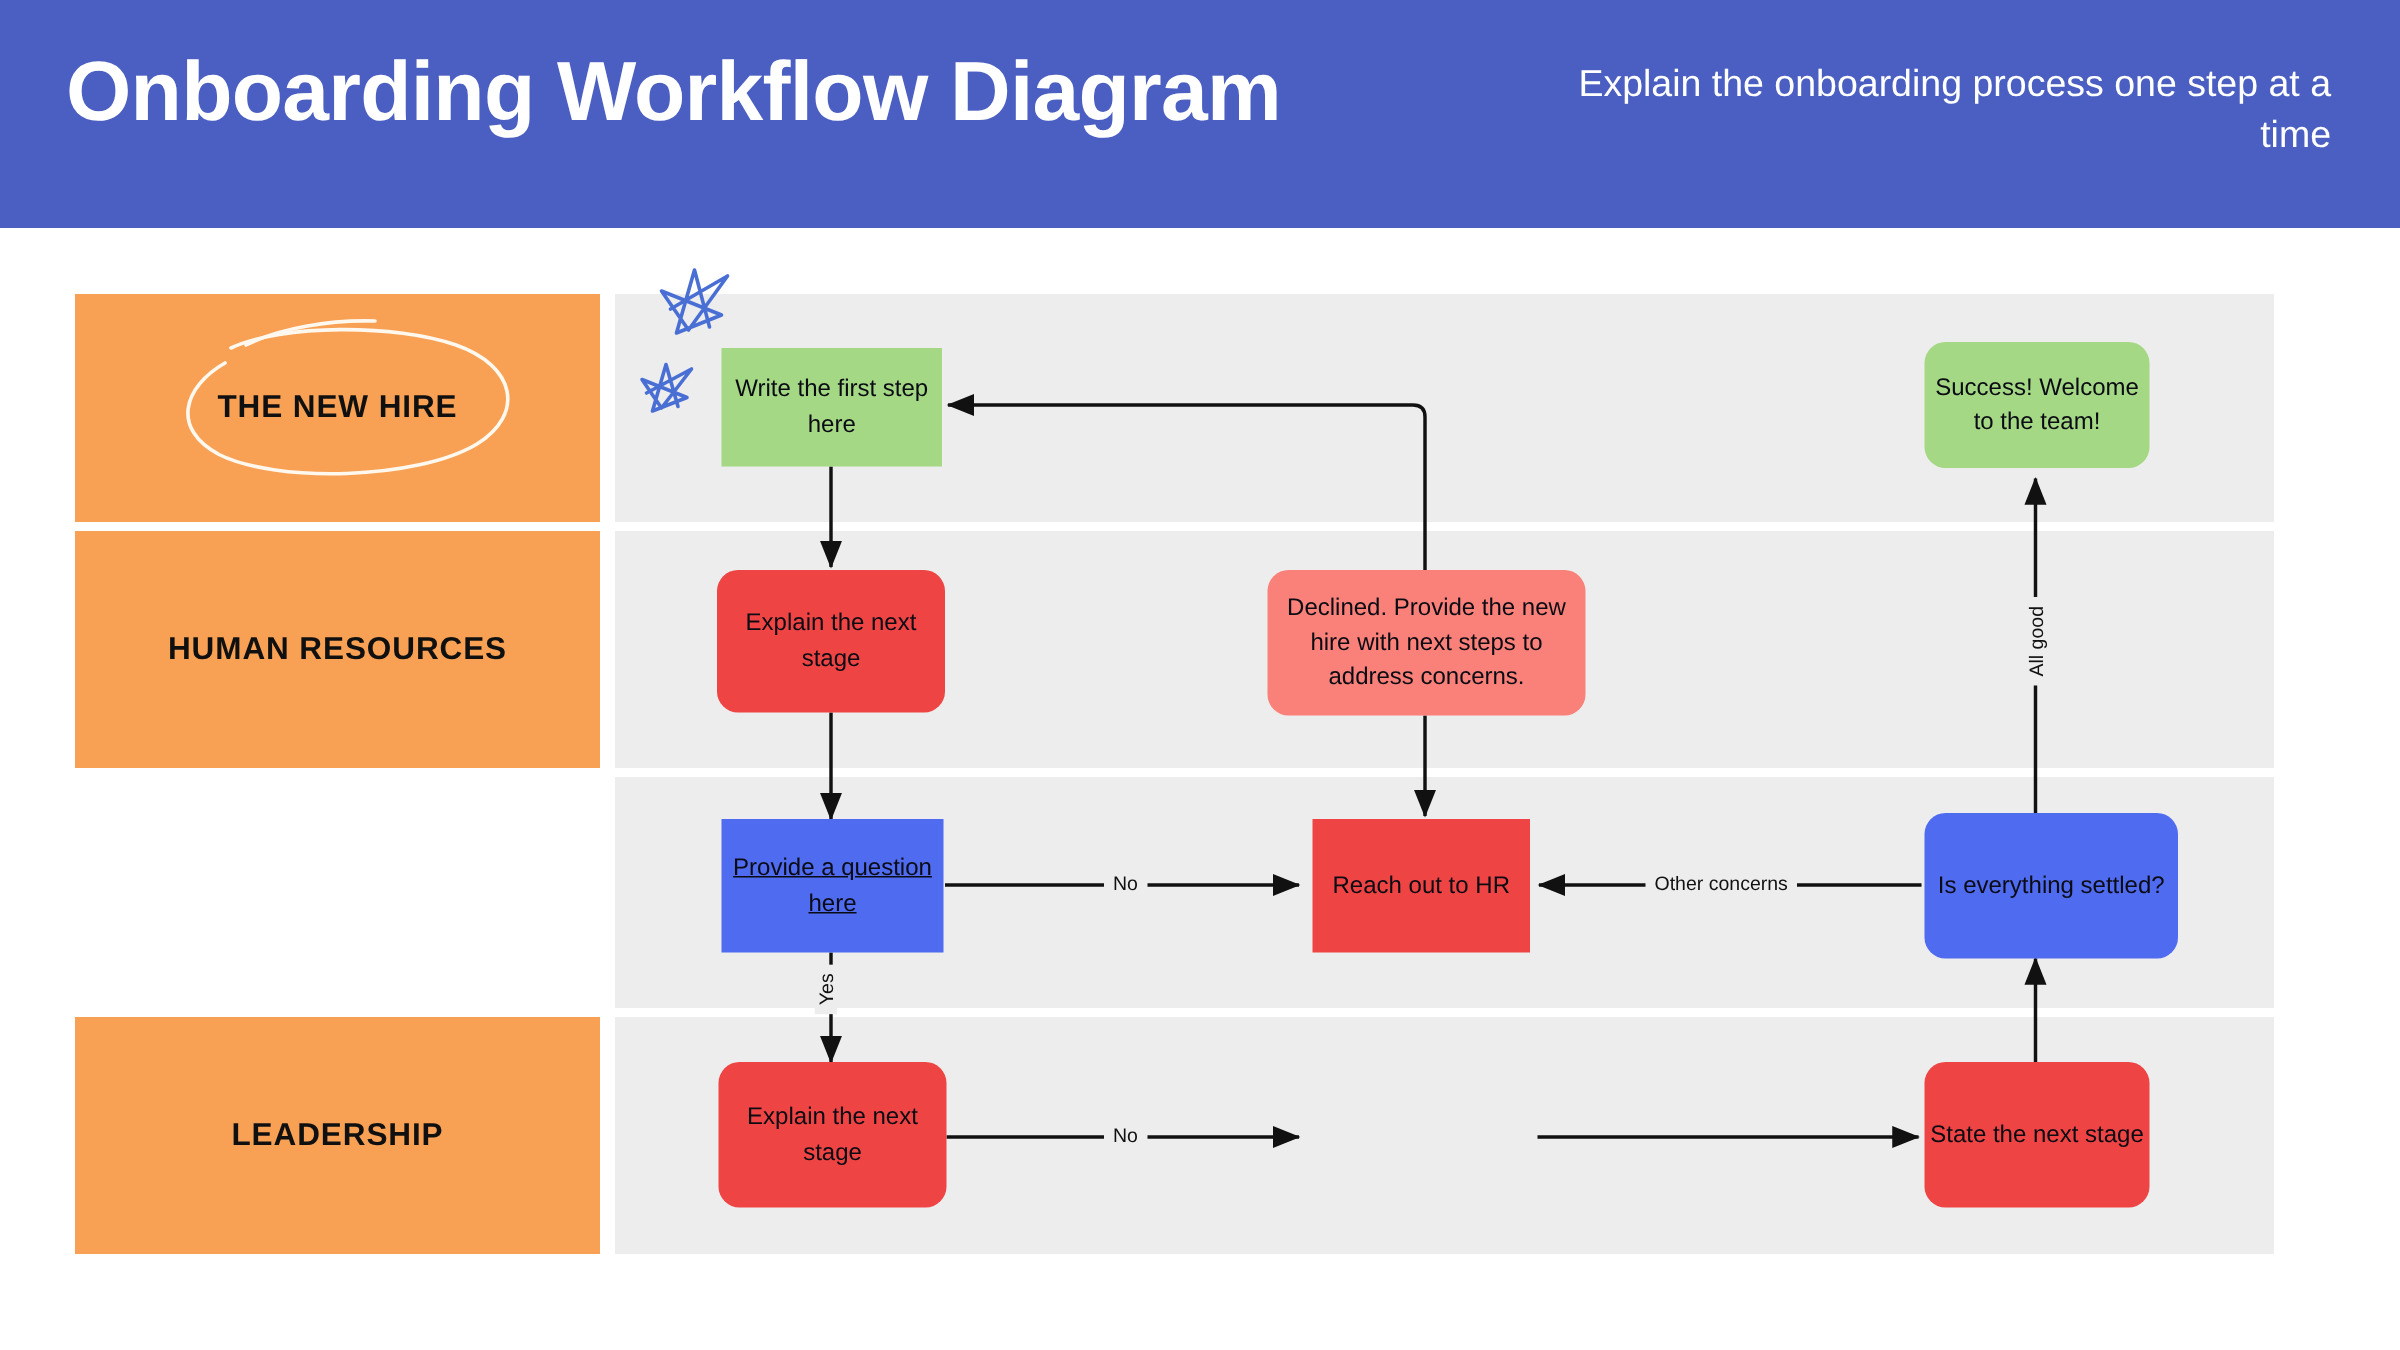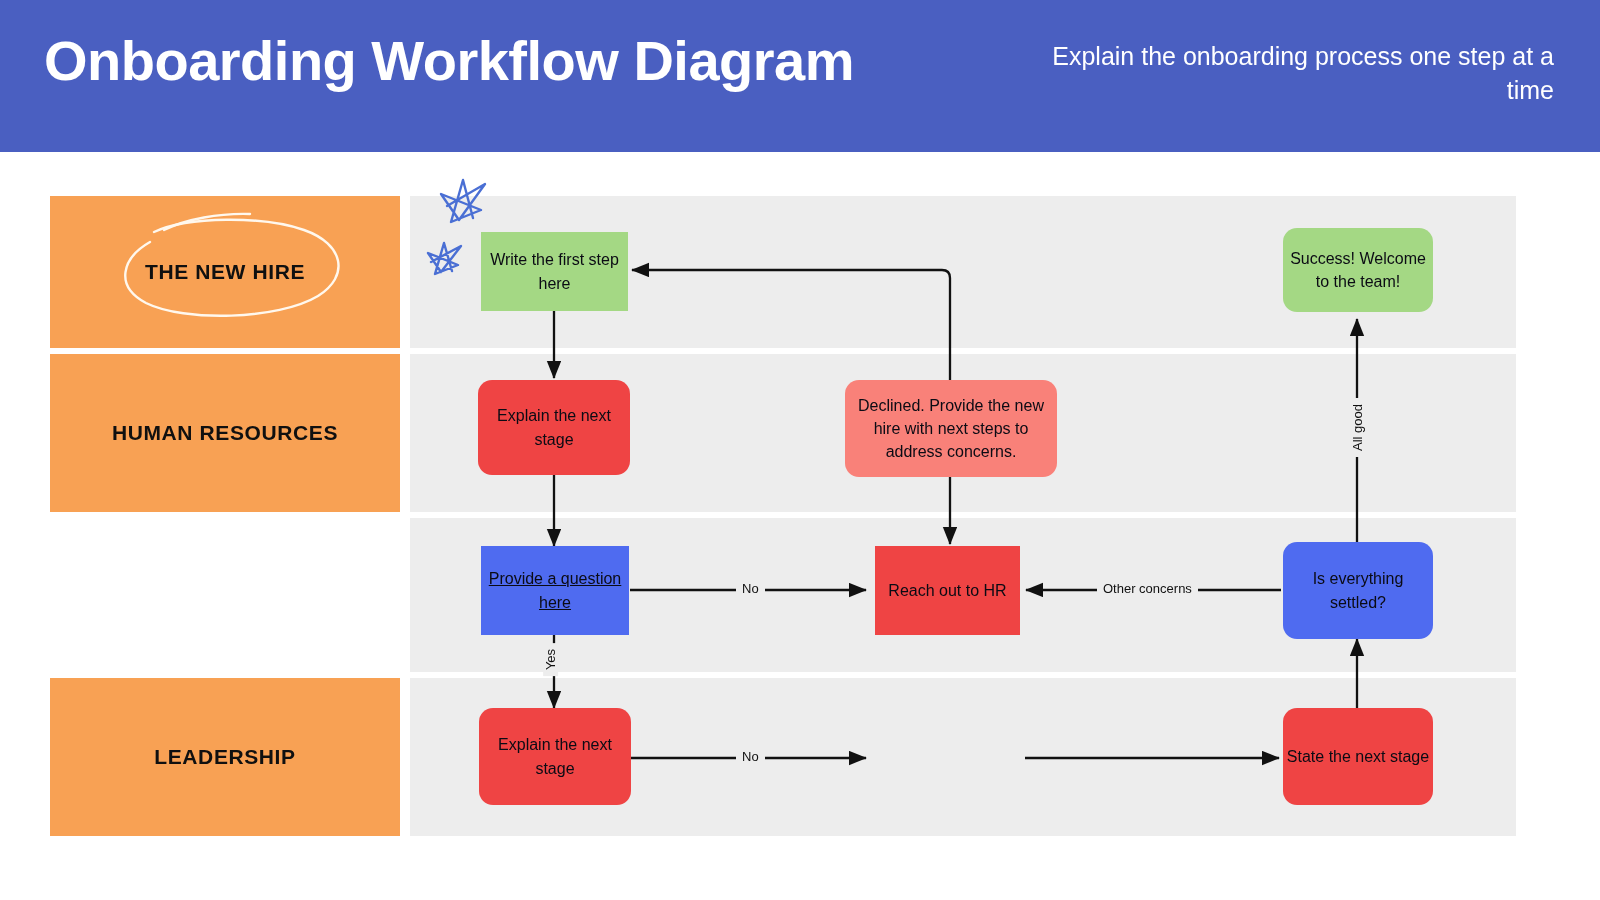--- a/index.html
+++ b/index.html
@@ -151,21 +151,21 @@
   <div class="edge-label vert" style="left:1328px;top:268px;">All good</div>
 
   <div class="node sq c-green" style="left:481px;top:80px;width:147px;height:79px;">Write the first step here</div>
   <div class="node rd c-green" style="left:1283px;top:76px;width:150px;height:84px;">Success! Welcome to the team!</div>
 
   <div class="node rd c-lightblue" style="left:478px;top:228px;width:152px;height:95px;">Explain the next stage</div>
   <div class="node rd c-red" style="left:845px;top:228px;width:212px;height:97px;">Declined. Provide the new hire with next steps to address concerns.</div>
 
   <div class="node sq c-blue" style="left:481px;top:394px;width:148px;height:89px;text-decoration:underline;">Provide a question here</div>
   <div class="node sq c-lightblue" style="left:875px;top:394px;width:145px;height:89px;">Reach out to HR</div>
-  <div class="node rd c-blue" style="left:1283px;top:390px;width:150px;height:97px;">Is everything settled?</div>
+  <div class="node rd c-blue" style="left:1283px;top:390px;width:169px;height:97px;">Is everything settled?</div>
 
   <div class="node rd c-lightblue" style="left:479px;top:556px;width:152px;height:97px;">Explain the next stage</div>
   <div class="node rd c-lightblue" style="left:1283px;top:556px;width:150px;height:97px;">State the next stage</div>
 
   <svg id="doodles" viewBox="0 0 1600 748">
     <g fill="none" stroke="#4A6FD4" stroke-width="2.4" stroke-linecap="round" stroke-linejoin="round">
       <g transform="translate(437,24)">
         <path d="M10 30 L48 8 L22 44 L4 18 L44 34 L14 46 L26 4 L36 42"></path>
       </g>
       <g transform="translate(425,88)">

